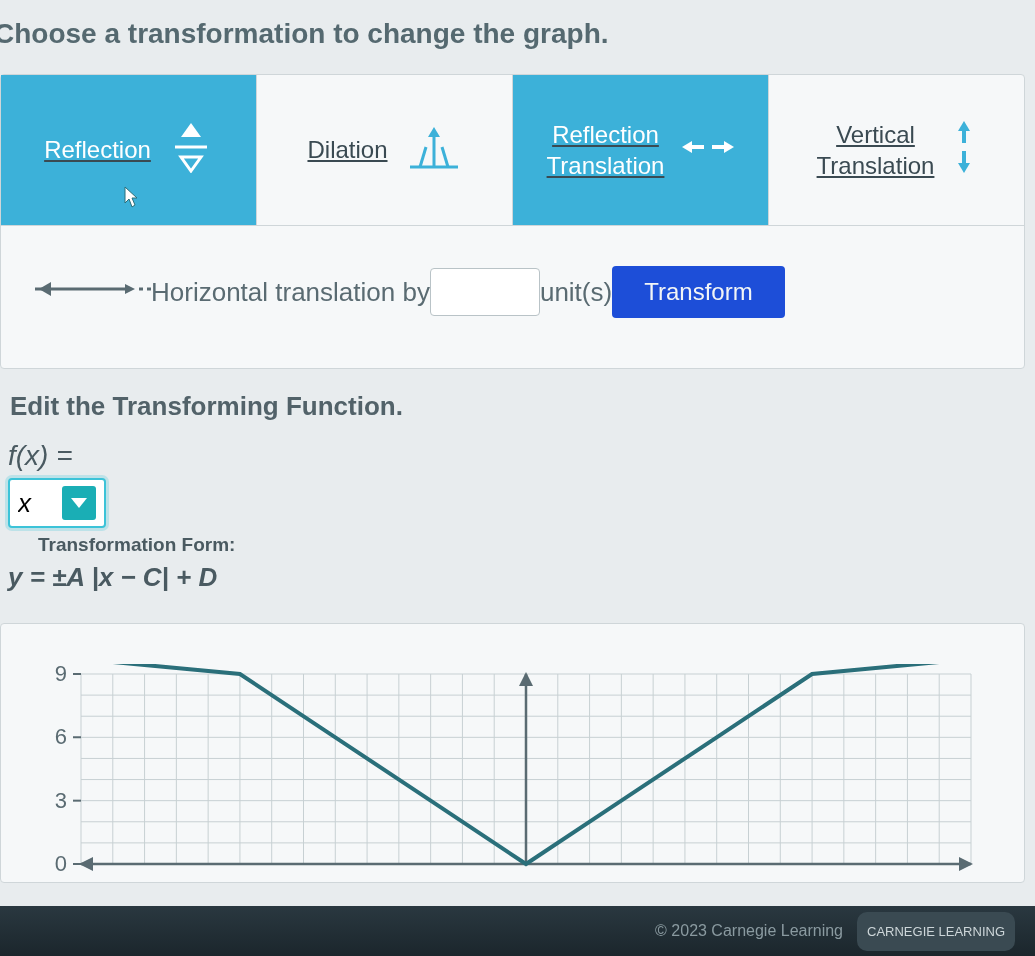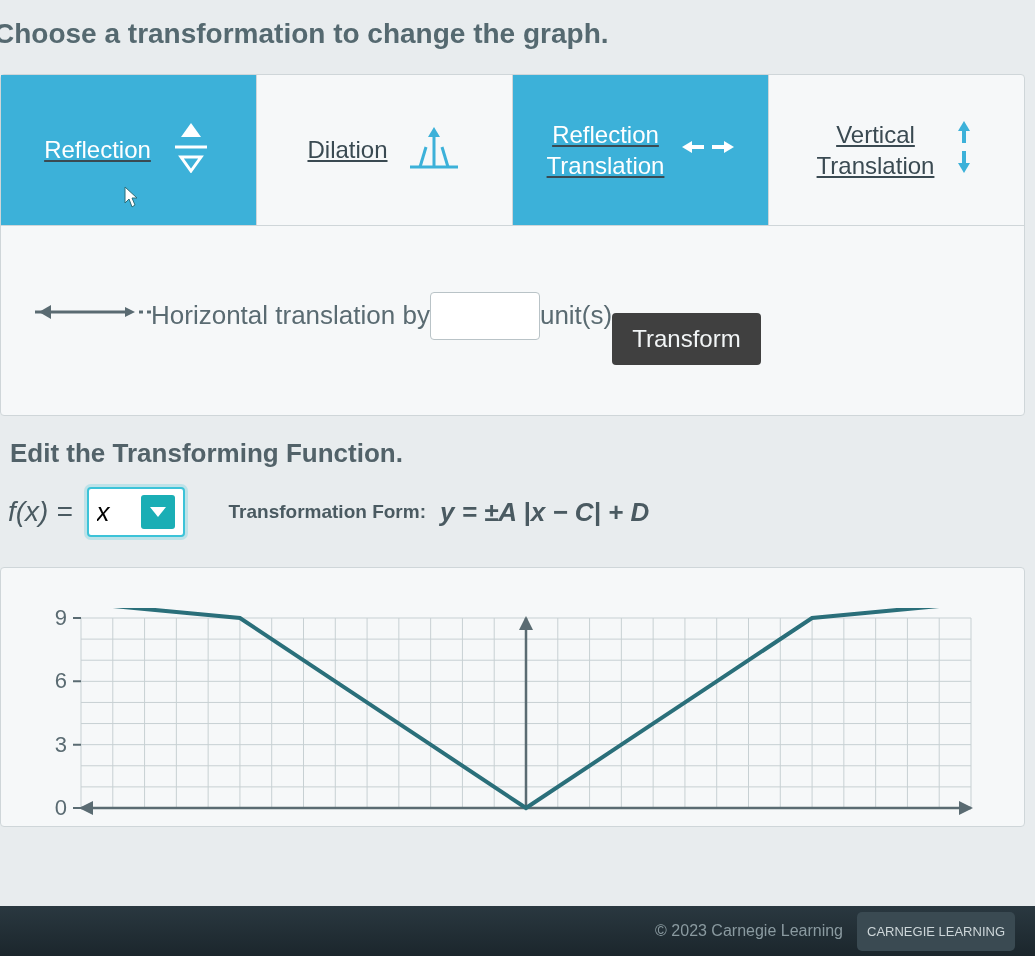--- a/index.html
+++ b/index.html
@@ -61,40 +61,40 @@
   }
   .units-input {
     width: 110px; height: 48px;
     border: 1px solid #b9c3c7;
     border-radius: 4px;
     background: #fff;
     font-size: 24px;
     padding: 0 8px;
   }
   .transform-btn {
-    background: #404040;
+    background: #1d4ed8;
     color: #f2f5f6;
     border: none;
     border-radius: 4px;
-    padding: 12px 20px;
+    padding: 12px 32px;
     font-size: 24px;
     font-weight: 500;
     cursor: pointer;
-    margin-top: 47px;
   }
   .section-title {
     font-size: 26px;
     font-weight: 600;
     color: #526269;
     margin: 3px 0 18px 10px;
   }
   .func-row {
-    display: flex; align-items: center; gap: 14px;
+    display: flex; align-items: flex-start; gap: 6px;
     margin: 0 0 30px 8px;
     font-size: 28px;
+    flex-direction: column;
   }
   .func-label { font-style: italic; font-weight: 500; color: #4a5a61; }
   .func-input-wrap {
     display: flex; align-items: center;
     background: #fff;
     border: 2px solid #3cc3d8;
     border-radius: 4px;
     padding: 6px 8px;
     box-shadow: 0 0 0 3px rgba(60,195,216,.25);
   }
@@ -125,21 +125,21 @@
     position: absolute;
     bottom: 0; left: 0; right: 0;
     height: 50px;
     background: linear-gradient(#2a3840, #1b262c);
     display: flex; align-items: center; justify-content: flex-end;
     padding-right: 20px;
     color: #8a9aa0; font-size: 16px; gap: 14px;
   }
   .footer-logo {
     background: #3a4a52; color:#cdd6d9;
-    padding: 12px 10px; border-radius: 5px; font-size: 13px;
+    padding: 12px 10px; border-radius: 10px; font-size: 13px;
   }
 </style>
 </head>
 <body>
 
 <div class="page-title">Choose a transformation to change the graph.</div>
 
 <div class="panel">
   <div class="tabs">
 

